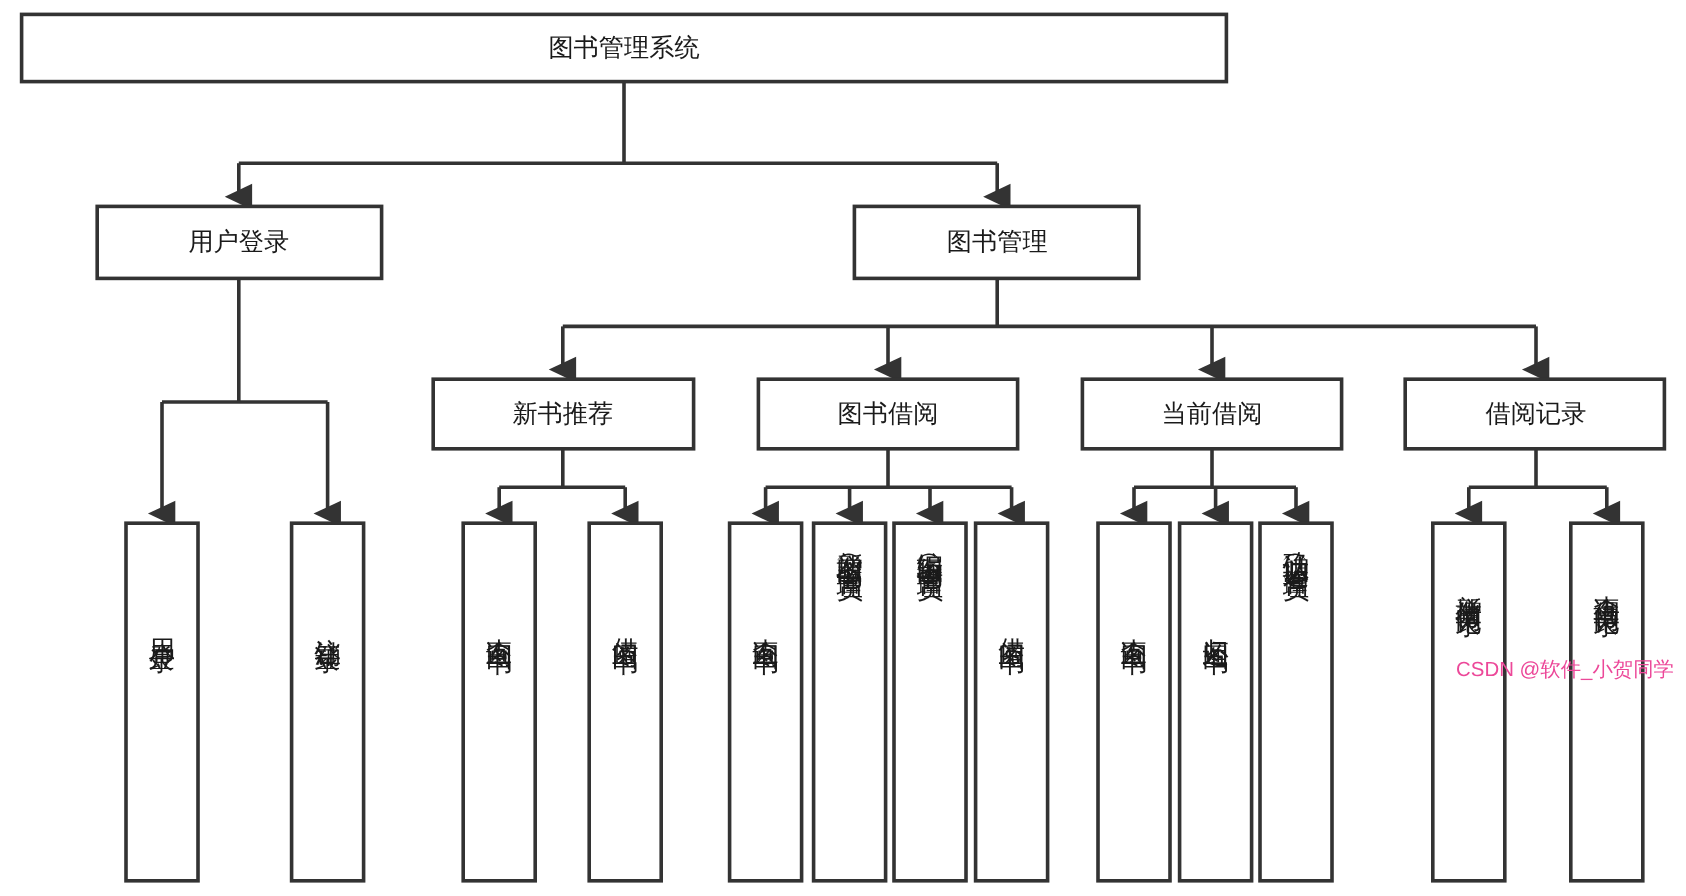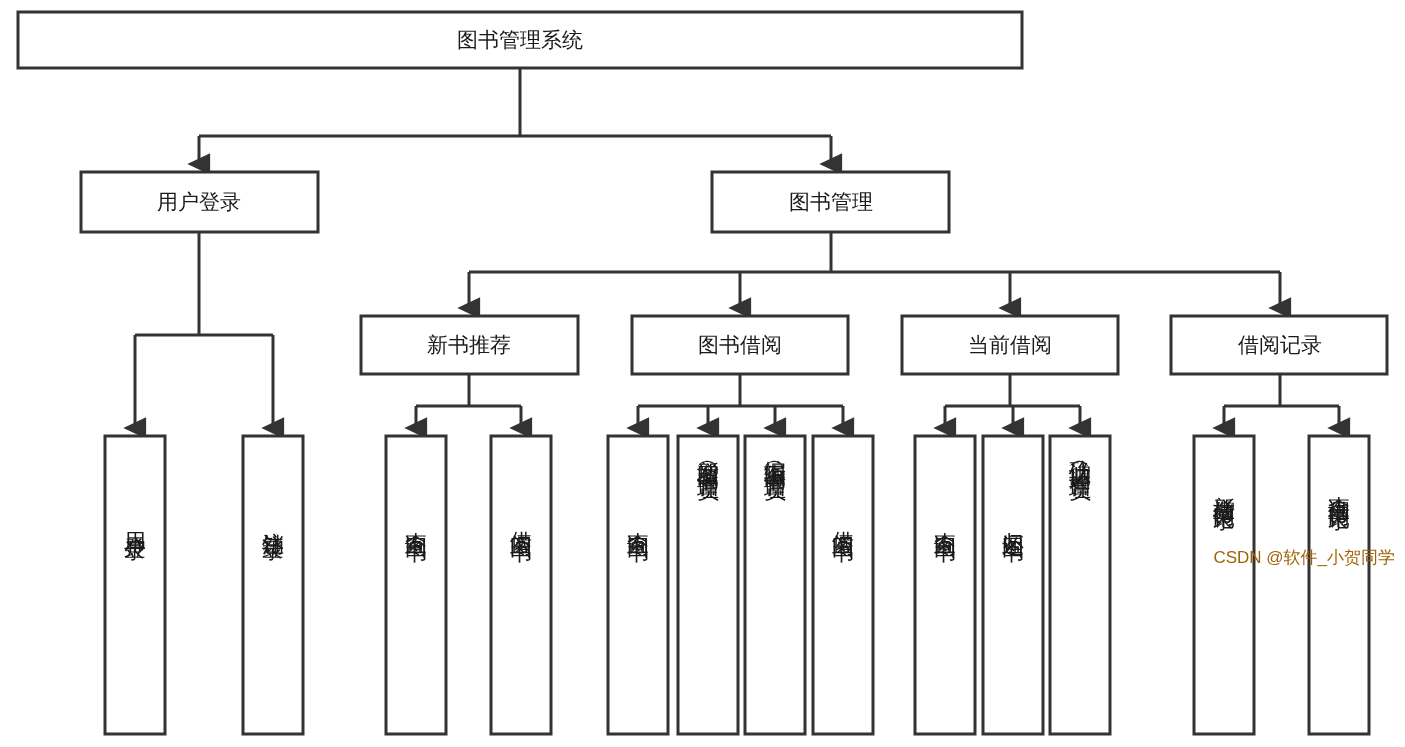--- a/index.html
+++ b/index.html
@@ -58,21 +58,21 @@
     justify-content: flex-start;
     white-space: nowrap;
     pointer-events: none;
   }
   .watermark {
     position: absolute;
     right: 10px;
     bottom: 6px;
     font-family: "Liberation Sans", "DejaVu Sans", sans-serif;
     font-size: 17px;
-    color: #a16207;
+    color: #ec4899;
     white-space: nowrap;
     pointer-events: none;
   }
 </style>
 </head>
 <body>
 
 <div id="diagram-root">
 
   <svg class="diagram" viewBox="0 0 1405 747">

